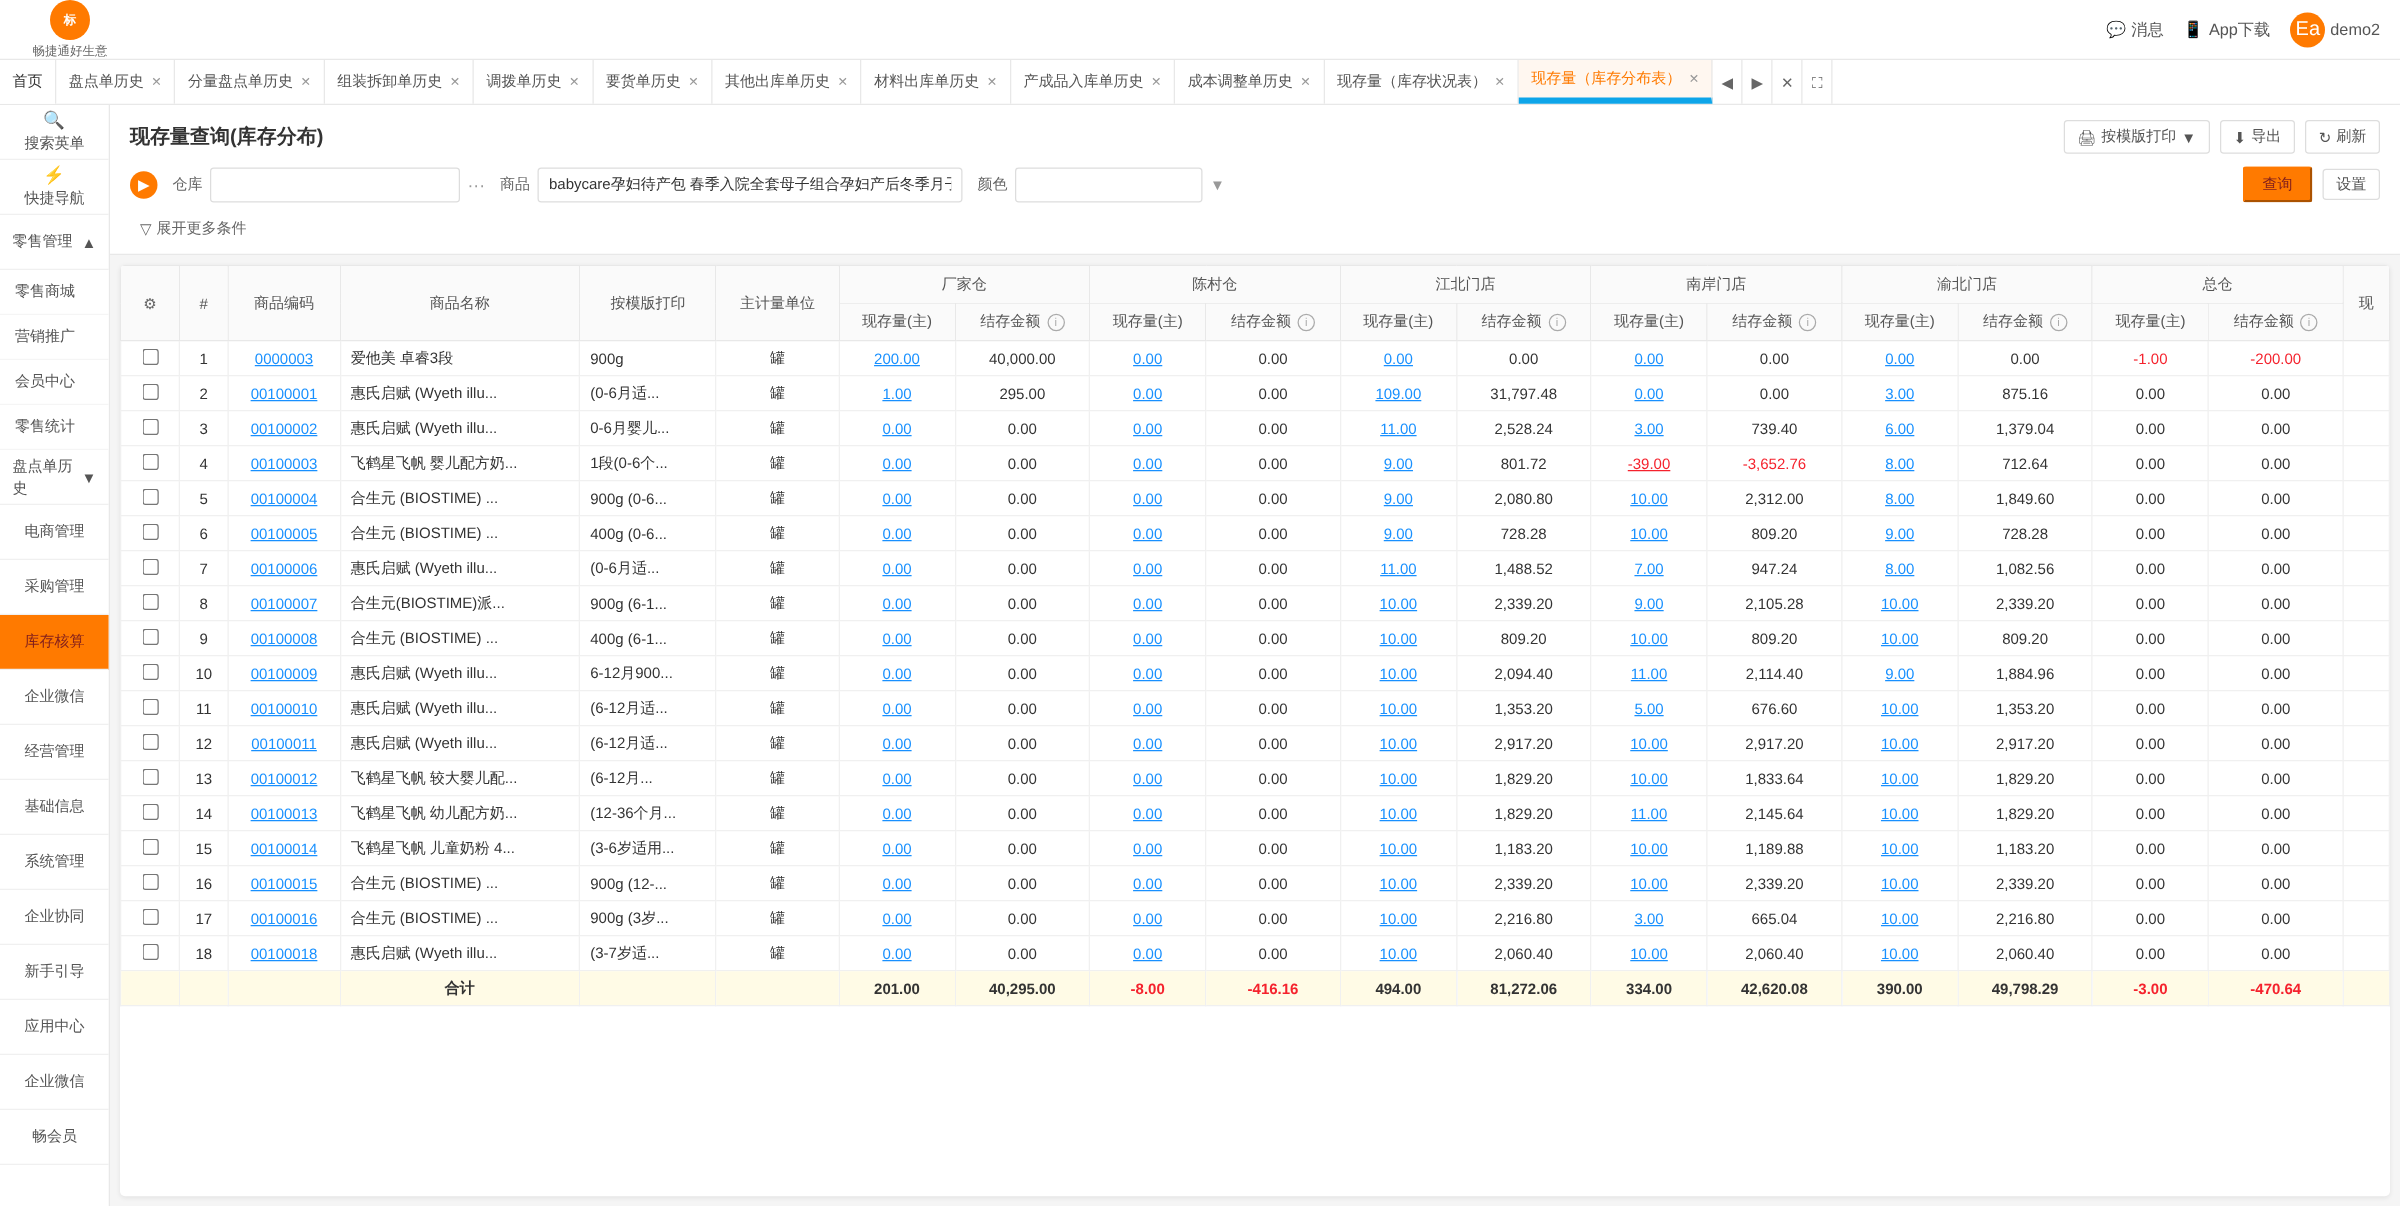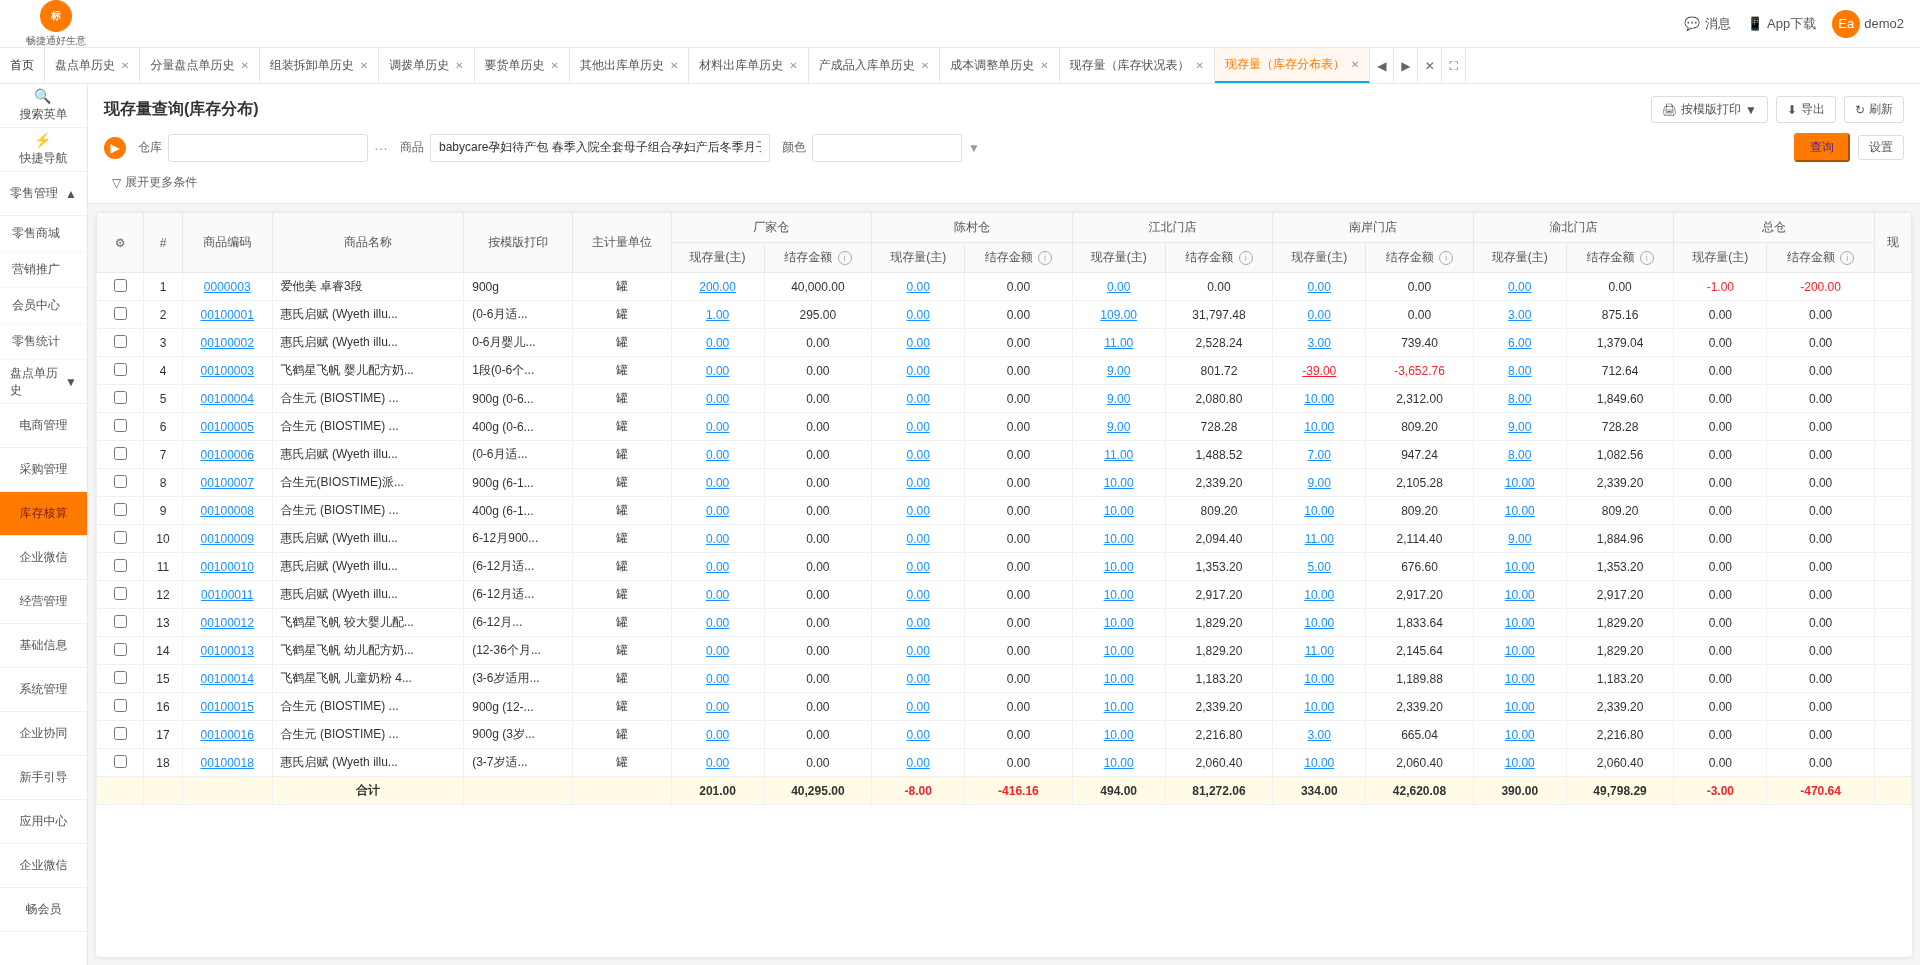--- a/index.html
+++ b/index.html
@@ -51,21 +51,21 @@
     }
     .avatar {
       width: 28px;
       height: 28px;
       border-radius: 50%;
       background: #ff7a00;
       display: flex;
       align-items: center;
       justify-content: center;
       color: white;
-      font-size: 13px;
+      font-size: 16px;
     }
 
     
     .tab-bar {
       height: 36px;
       background: #fff;
       border-bottom: 1px solid #e8e8e8;
       display: flex;
       align-items: center;
       overflow: hidden;
@@ -84,21 +84,21 @@
       gap: 4px;
     }
     .tab-item.home {
       background: #fff;
       color: #333;
       font-weight: 500;
     }
     .tab-item.active {
       background: #fff7f0;
       color: #ff7a00;
-      border-bottom: 3px solid #0ea5e9;
+      border-bottom: 6px solid #0ea5e9;
     }
     .tab-close {
       font-size: 10px;
       color: #999;
       margin-left: 2px;
       cursor: pointer;
     }
     .tab-nav-btn {
       width: 24px;
       height: 36px;
@@ -196,21 +196,21 @@
       padding: 4px 10px;
       border: 1px solid #ddd;
       border-radius: 3px;
       background: #fff;
       cursor: pointer;
       font-size: 12px;
       color: #555;
     }
     .btn-primary {
       background: #ff7a00;
-      color: #4c1d95;
+      color: #7f1d1d;
       border-color: #ff7a00;
       padding: 4px 14px;
       border-radius: 3px;
       cursor: pointer;
       font-size: 12px;
       font-weight: 500;
     }
     .btn-default-small {
       background: #fff;
       border: 1px solid #ddd;

